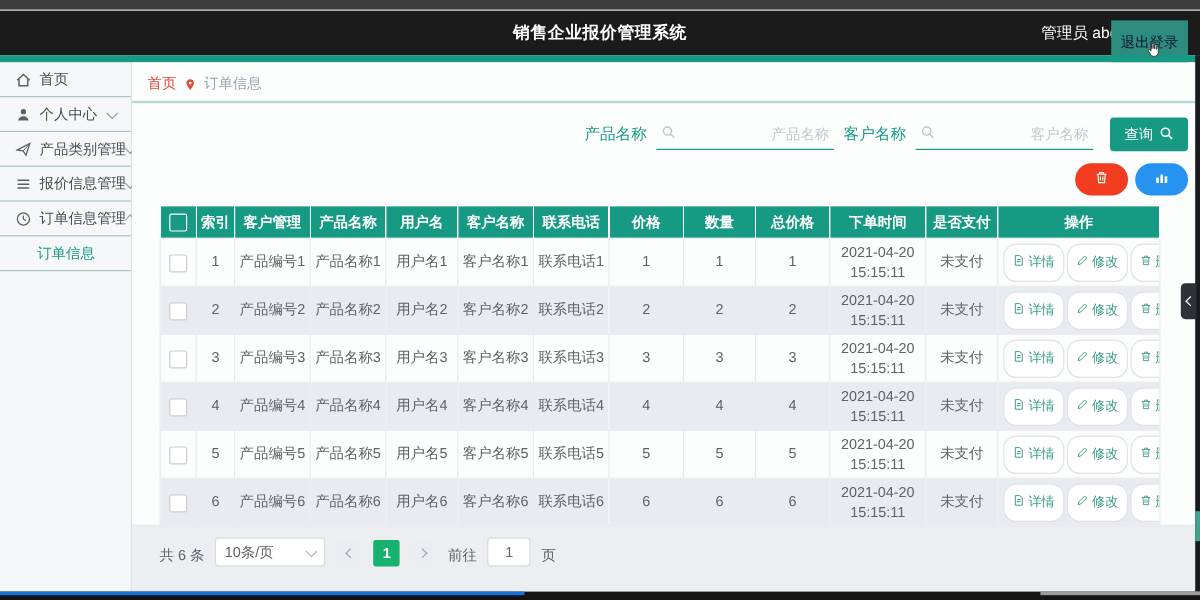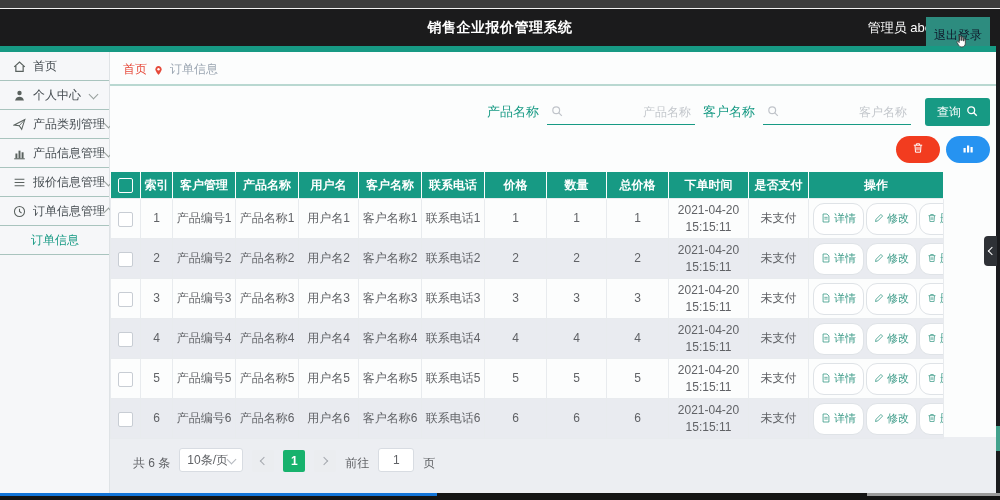--- a/index.html
+++ b/index.html
@@ -47,37 +47,37 @@
   .query-btn{display:inline-flex;align-items:center;gap:5px;background:#179a84;color:#fff;border:none;
              border-radius:3px;height:28px;padding:0 12px;font-size:12px;cursor:pointer;
              margin-left:6px;font-family:inherit}
   
   .toolbar-row{display:flex;justify-content:flex-end;gap:6px;margin:10px 10px 9px 0}
   .pill{width:44px;height:27px;border:none;border-radius:14px;display:inline-flex;align-items:center;
         justify-content:center;color:#fff;cursor:pointer;padding:0}
   .pill.red{background:#f23c1f}
   .pill.blue{background:#2693f1}
   
-  .data-table{border-collapse:collapse;table-layout:fixed;width:833px;
+  .data-table{border-collapse:collapse;table-layout:fixed;width:833px;margin-left:23px;
               font-size:12px;color:#606266}
   .data-table th{background:#179a84;color:#fff;font-weight:bold;font-size:12px;height:26px;
                  padding:0 2px;border-right:1px solid rgba(255,255,255,.18);overflow:hidden;white-space:nowrap}
   .data-table td{height:35px;text-align:center;padding:2px 3px;border:1px solid #e8ebee;
                  word-break:break-word;line-height:1.35;overflow:hidden}
   tr.stripe td{background:#e9ebf0}
   .cb{display:inline-block;width:13px;height:13px;border:1px solid #c8cdd4;border-radius:2px;
       background:#fff;cursor:pointer;vertical-align:middle}
   .cb-h{border-color:#fff;background:transparent}
   .ops-cell{white-space:nowrap}
   .op{display:inline-flex;align-items:center;gap:3px;margin:0 1px;padding:0 7px;height:32px;
       border-radius:11px;border:1px solid #dfe3e7;background:#fff;color:#3f9d8a;font-size:11px;
       cursor:pointer;font-family:inherit;vertical-align:middle}
   
   .pagination{display:flex;align-items:flex-end;gap:9px;margin:9px 0 0 23px;font-size:12px;color:#606266}
-  .page-size{display:flex;align-items:center;justify-content:space-between;width:64px;height:24px;
+  .page-size{display:flex;align-items:center;justify-content:space-between;width:92px;height:24px;
              border:1px solid #d8dce2;border-radius:3px;padding:0 7px;cursor:pointer;background:#fff;
              box-sizing:border-box}
   .page-size .chev{margin:0 0 2px 0;border-color:#b4b8be}
   .pg-btn{width:22px;height:22px;border-radius:2px;background:#ebedf0;display:flex;align-items:center;
           justify-content:center;cursor:pointer}
   .chev-left{width:5px;height:5px;border-left:1.4px solid #a5a9af;border-bottom:1.4px solid #a5a9af;
              transform:rotate(45deg);margin-left:2px}
   .chev-right{width:5px;height:5px;border-right:1.4px solid #a5a9af;border-top:1.4px solid #a5a9af;
               transform:rotate(45deg);margin-right:2px}
   .pg-cur{width:22px;height:22px;border-radius:2px;background:#17b26d;color:#fff;display:flex;
@@ -131,32 +131,20 @@
           <span class="chev"></span>
         </div>
         <div class="side-item">
           <span class="side-ic">
             <svg width="13" height="13" viewBox="0 0 16 16">
               <path d="M1.5 8.7 14.5 2l-3.8 12-3-4.4L1.5 8.7z" fill="none" stroke="currentColor" stroke-width="1.3"></path>
               <path d="M7.7 9.6 14.5 2" fill="none" stroke="currentColor" stroke-width="1"></path>
             </svg>
           </span>
           <span class="side-lb">产品类别管理</span>
-          <span class="chev"></span>
-        </div>
-        <div class="side-item">
-          <span class="side-ic">
-            <svg width="13" height="13" viewBox="0 0 16 16">
-              <path d="M1.5 14.5h13" stroke="currentColor" stroke-width="1.3"></path>
-              <rect x="3" y="8" width="2.4" height="6" fill="currentColor"></rect>
-              <rect x="6.8" y="4.5" width="2.4" height="9.5" fill="currentColor"></rect>
-              <rect x="10.6" y="6.5" width="2.4" height="7.5" fill="currentColor"></rect>
-            </svg>
-          </span>
-          <span class="side-lb">产品信息管理</span>
           <span class="chev"></span>
         </div>
         <div class="side-item">
           <span class="side-ic">
             <svg width="13" height="13" viewBox="0 0 16 16">
               <path d="M2 4h12M2 8h12M2 12h12" stroke="currentColor" stroke-width="1.5"></path>
             </svg>
           </span>
           <span class="side-lb">报价信息管理</span>
           <span class="chev"></span>

